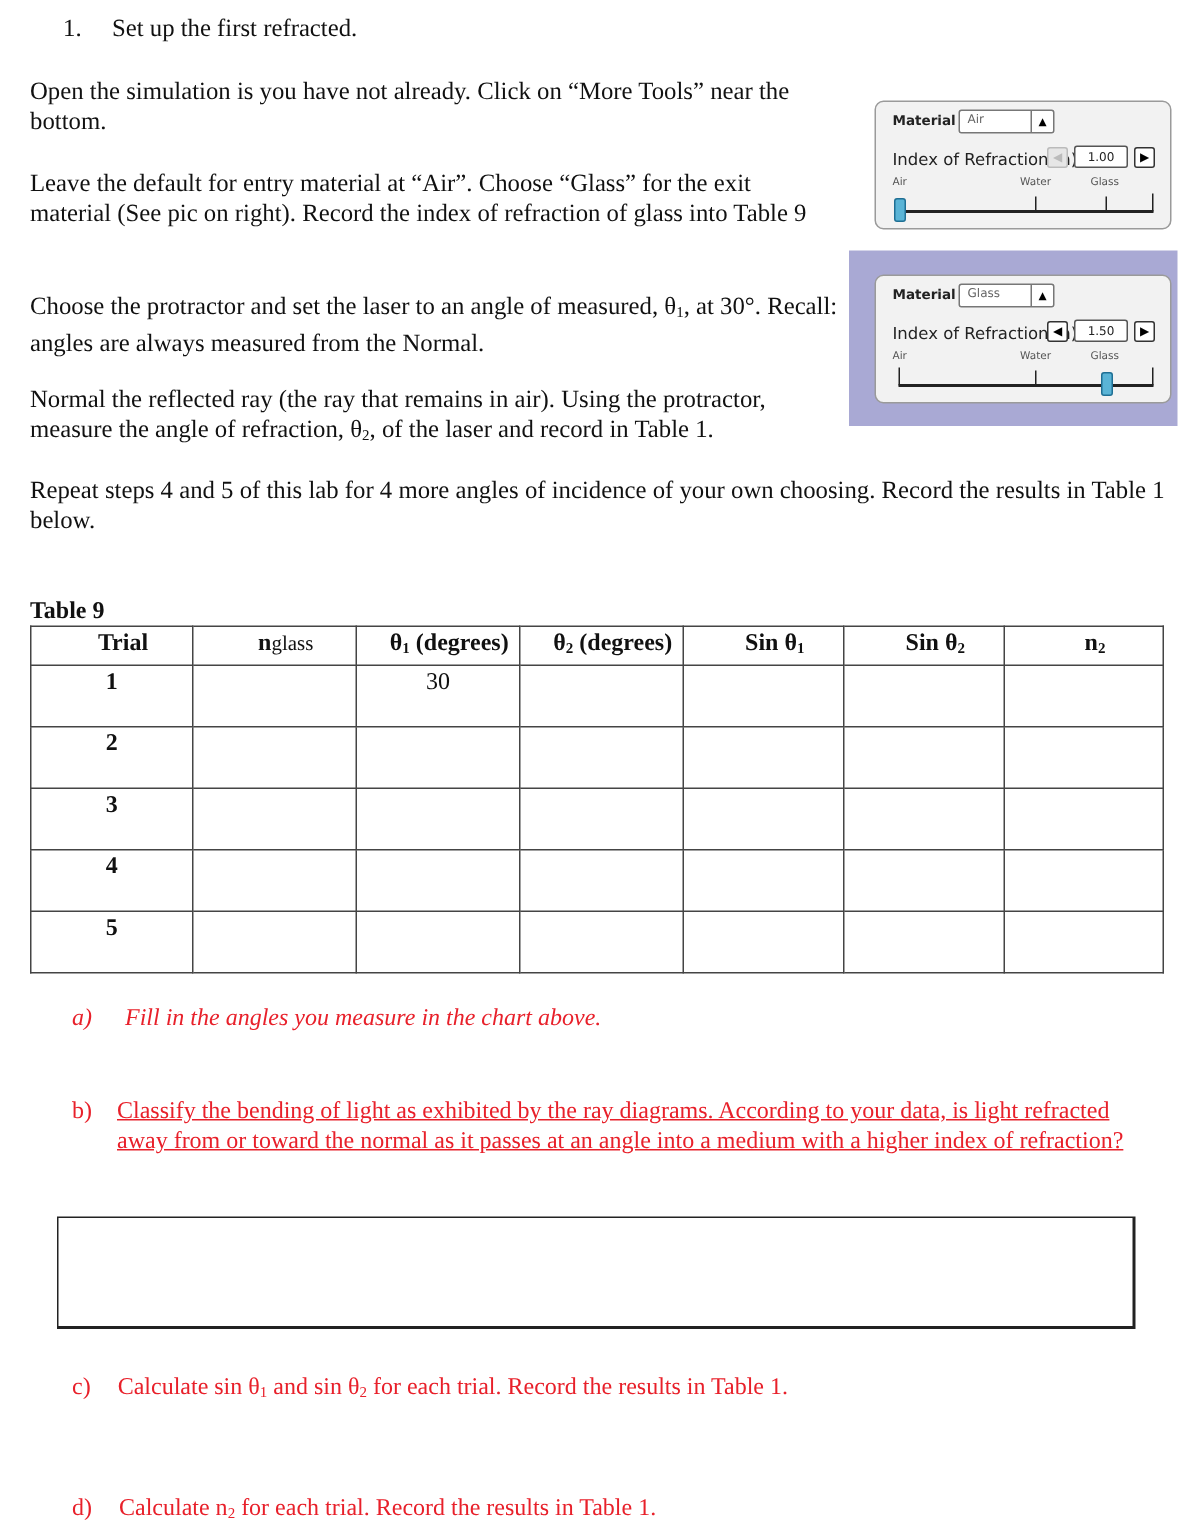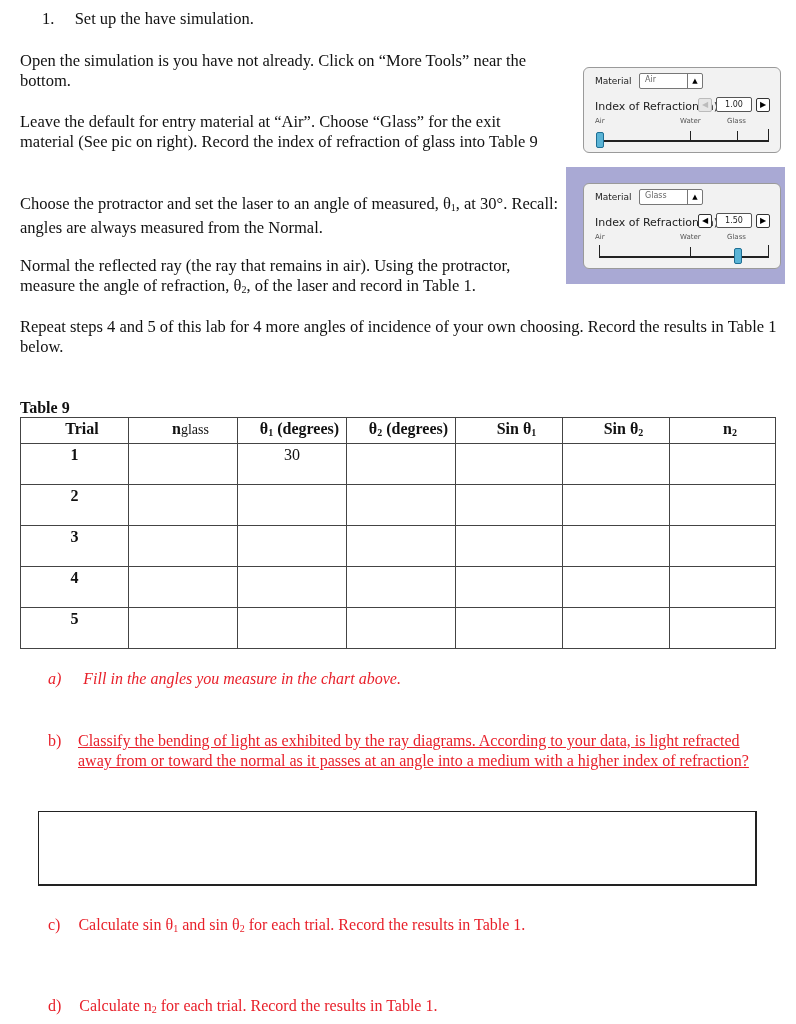--- a/index.html
+++ b/index.html
@@ -10,21 +10,21 @@
   .abs { position: absolute; }
   .p { font-size: 16.5px; line-height: 20px; }
   .red { color: #e8202a; }
   sub.s { font-size: 10px; vertical-align: -2px; }
 
   
   .panel {
     position: absolute; background: #f2f2f2; border: 1px solid #9a9a9a;
     border-radius: 6px; font-family: "DejaVu Sans", sans-serif; color: #222;
   }
-  .panel .mat-label { position: absolute; left: 11px; font-size: 9px; font-weight: normal; }
+  .panel .mat-label { position: absolute; left: 11px; font-size: 9px; font-weight: bold; }
   .panel .dropdown {
     position: absolute; height: 14px; border: 1px solid #777; background: #fff;
     border-radius: 2px; font-size: 8px; color: #666;
   }
   .panel .dropdown .txt { position: absolute; left: 5px; top: 1px; }
   .panel .dropdown .arrow {
     position: absolute; right: 0; top: 0; width: 14px; height: 14px;
     border-left: 1px solid #777; font-size: 7px; text-align: center; line-height: 14px; color: #000;
   }
   .panel .ior-label { position: absolute; left: 11px; font-size: 11px; }
@@ -61,21 +61,21 @@
     position: absolute; left: 38px; top: 811px; width: 716px; height: 72px;
     border: 1px solid #222; border-bottom-width: 2px; border-right-width: 2px; background: #fff;
   }
 </style>
 </head>
 <body>
 
 <div class="abs p" style="left:42px; top:9px;">
   <span>1.</span>
   <span style="display:inline-block; width:12px;"></span>
-  <span>Set up the have simulation.</span>
+  <span>Set up the first refracted.</span>
 </div>
 
 <div class="abs p" style="left:20px; top:51px; width:540px;">Open the simulation is you have not already.  Click on “More Tools” near the bottom.</div>
 
 <div class="abs p" style="left:20px; top:112px; width:530px;">Leave the default for entry material at “Air”. Choose “Glass” for the exit material (See pic on right). Record the index of refraction of glass into Table 9</div>
 
 <div class="abs p" style="left:20px; top:194px; width:545px;">
   <span>Choose the protractor and set the laser to an angle of measured, θ</span><sub class="s">1</sub><span>, at 30°. Recall: angles are always measured from the Normal.</span>
 </div>
 

